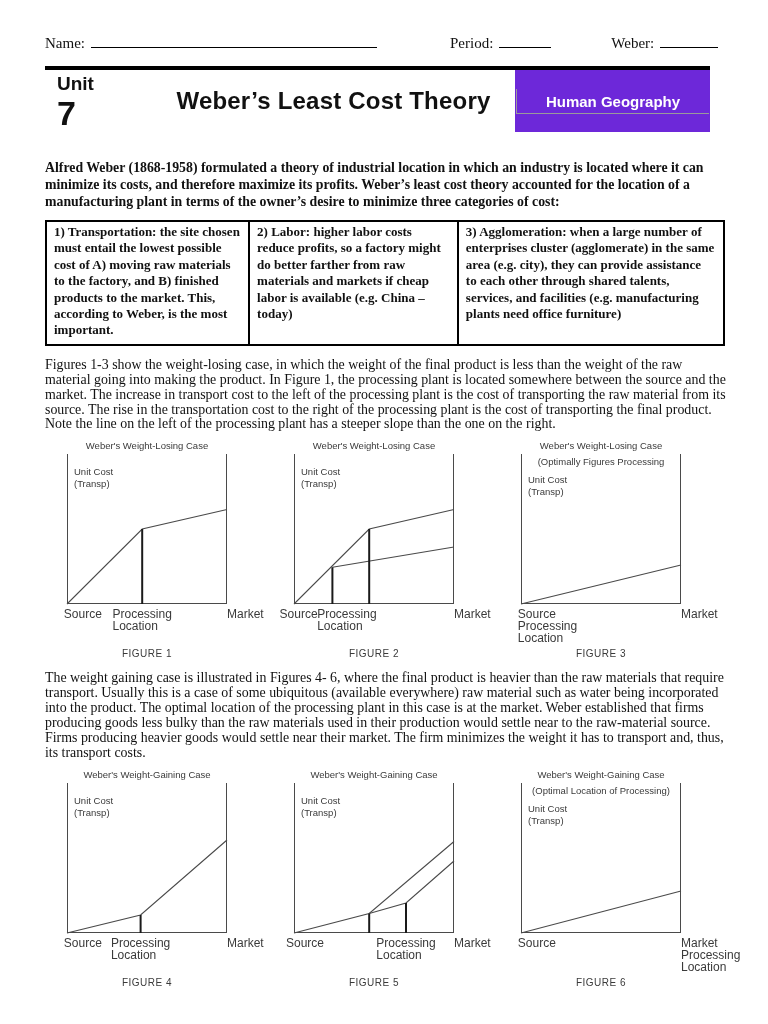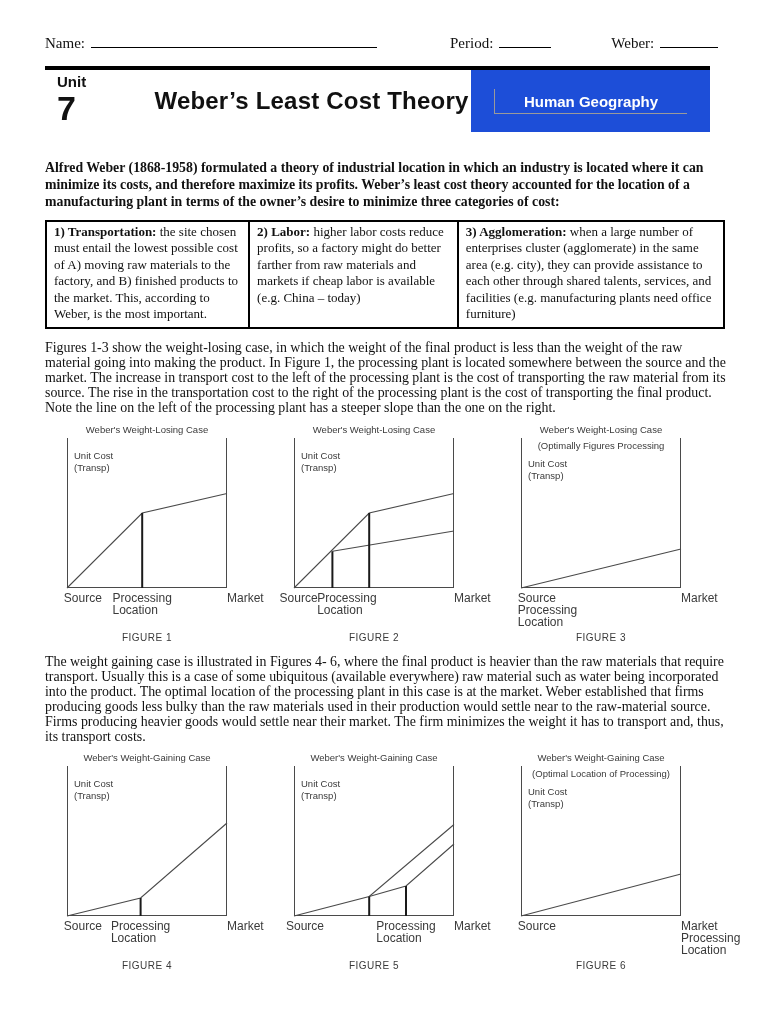--- a/index.html
+++ b/index.html
@@ -14,30 +14,30 @@
   .blank-name{width:286px;}
   .blank-period{width:52px;}
   .blank-date{width:58px;}
   .field{white-space:nowrap;}
   .field-period{margin-left:73px;}
   .field-date{margin-left:60px;}
   
   .rule{height:4px;background:#000;margin:14px 58px 0 45px;}
   .unit-header{display:flex;margin:0 58px 0 45px;font-family:"Liberation Sans","DejaVu Sans",sans-serif;}
   .unit-box{width:95px;padding-left:12px;}
-  .unit-word{font-weight:bold;font-size:15px;margin-top:3px;}
+  .unit-word{font-weight:bold;font-size:19px;margin-top:3px;}
   .unit-num{font-weight:bold;font-size:34px;line-height:34px;margin-top:1px;}
   .doc-title{flex:1;display:flex;align-items:center;justify-content:center;font-weight:bold;font-size:24px;letter-spacing:.2px;}
-  .badge{width:239px;height:62px;background:#1d4ed8;display:flex;align-items:center;justify-content:center;}
+  .badge{width:195px;height:62px;background:#6d28d9;display:flex;align-items:center;justify-content:center;}
   .badge-inner{display:inline-block;color:#fff;font-weight:bold;font-size:15px;padding:4px 16px 3px 16px;border-left:1px solid #9a9a9a;border-bottom:1px solid #9a9a9a;min-width:160px;text-align:center;}
   
   .intro{margin:27px 44px 0 45px;font-weight:bold;font-size:13.8px;line-height:17px;text-align:left;}
   .para{margin:12px 42px 0 45px;font-size:13.9px;line-height:14.9px;}
   
-  .cost-table{border-collapse:collapse;margin:10px 43px 0 45px;width:680px;table-layout:fixed;}
+  .cost-table{border-collapse:collapse;margin:10px 43px 0 45px;width:680px;table-layout:fixed;font-weight:bold;}
   .cost-table td{border:2px solid #000;vertical-align:top;padding:2px 8px 5px 7px;font-size:13px;line-height:16.4px;}
   .col1{width:29.7%;} .col2{width:30.6%;} .col3{width:39.7%;}
   
   .figs-row{display:flex;margin:8px 0 0 45px;}
   .figure{width:227px;position:relative;}
   .fig-title{margin-left:22px;width:160px;text-align:center;font-family:"Liberation Sans","DejaVu Sans",sans-serif;font-size:9.5px;color:#3a3a3a;white-space:nowrap;height:14px;}
   .plot{position:relative;width:160px;height:150px;margin-left:22px;}
   .plot svg{position:absolute;left:0;top:0;overflow:visible;}
   .fig-subtitle{position:absolute;left:-22px;top:2px;width:204px;text-align:center;font-family:"Liberation Sans","DejaVu Sans",sans-serif;font-size:9.5px;color:#3a3a3a;white-space:nowrap;}
   .ylabel{position:absolute;left:7px;font-family:"Liberation Sans","DejaVu Sans",sans-serif;font-size:9.5px;color:#3a3a3a;line-height:12px;white-space:pre-line;}

